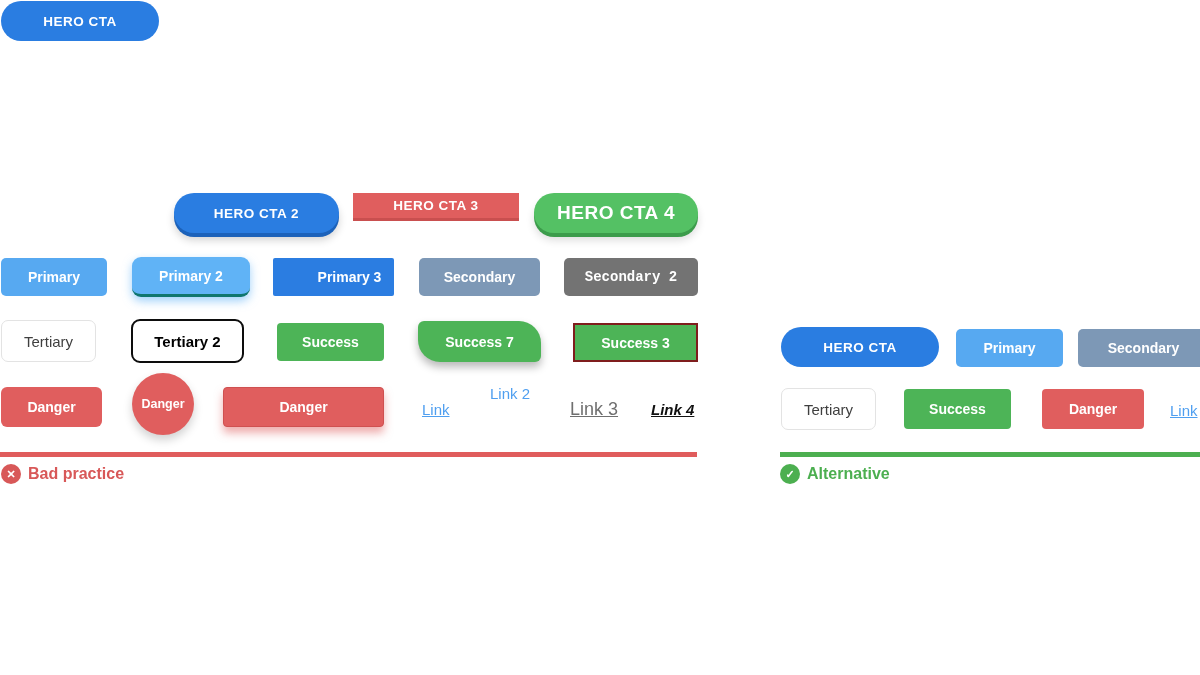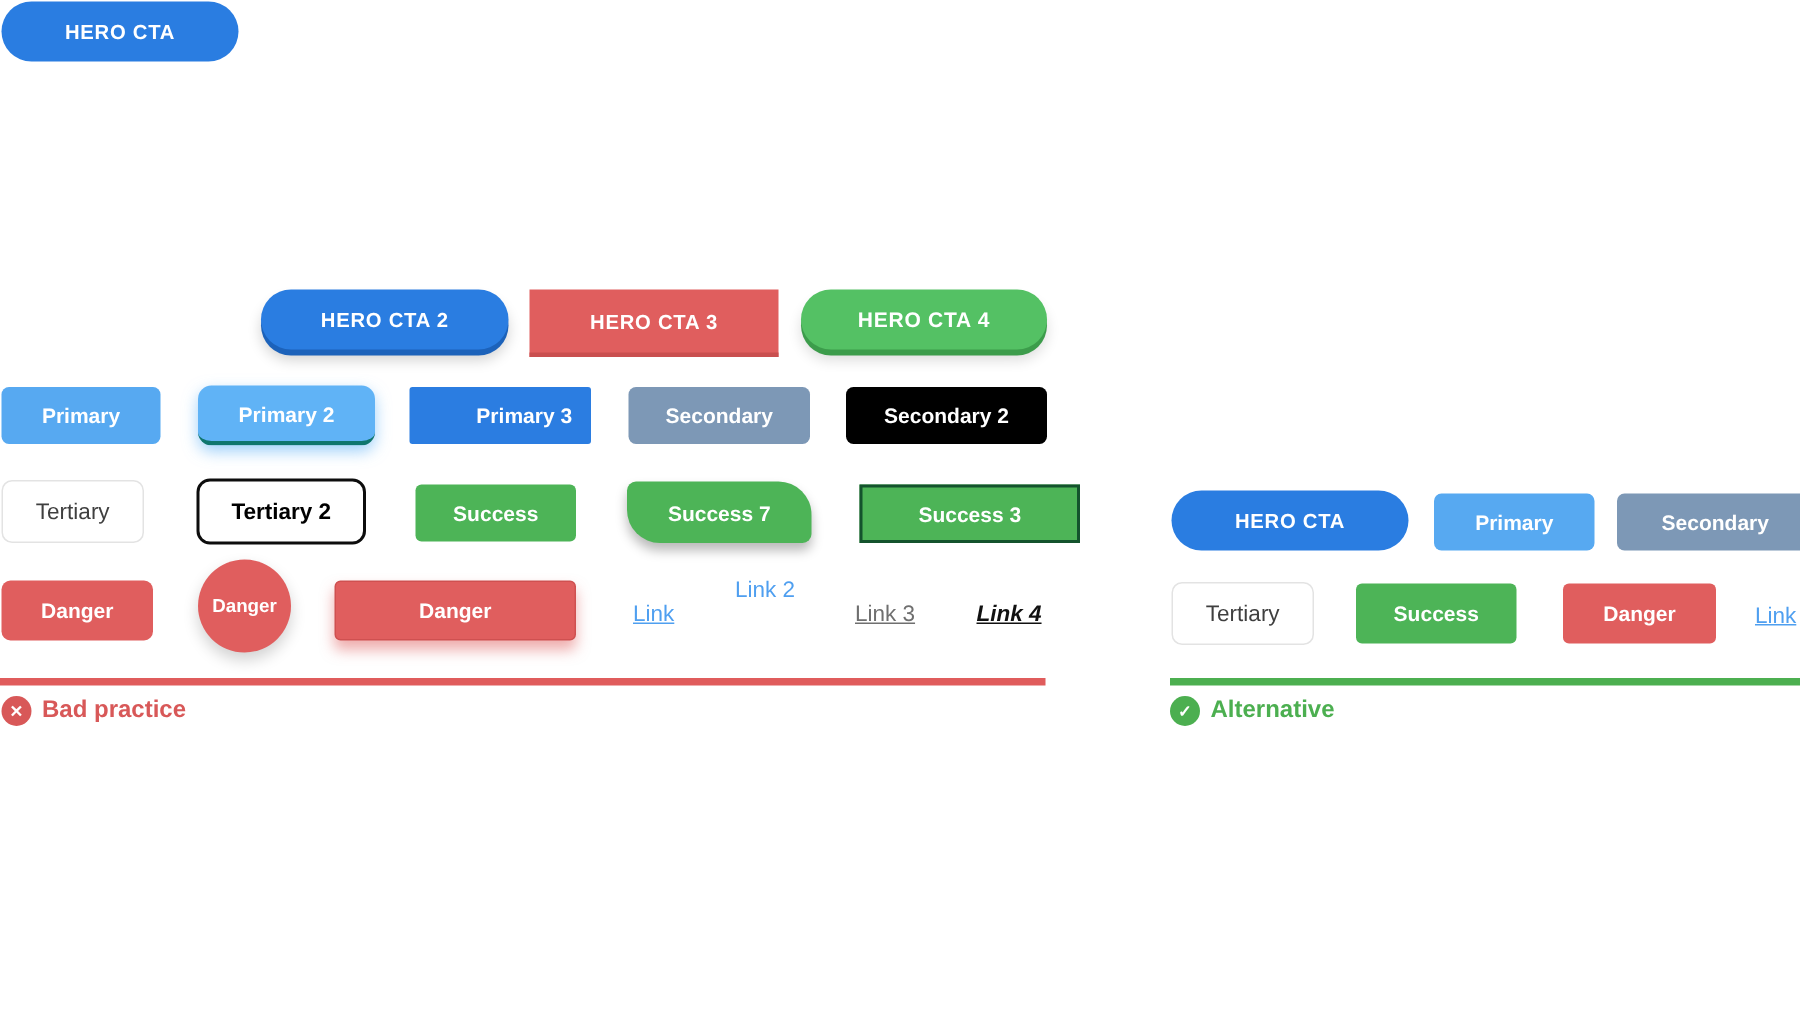--- a/index.html
+++ b/index.html
@@ -16,49 +16,49 @@
     font-family:"Liberation Sans", sans-serif;font-size:14px;font-weight:700;
     color:#ffffff;text-decoration:none;box-sizing:border-box;white-space:nowrap;
   }
 
   
   
   .k-hero1{left:0;top:192;width:158px;height:40px;border-radius:20px;background:#2a7de1;text-transform:uppercase;letter-spacing:.5px;font-size:13.5px;}
   .k-hero2{left:173;top:192;text-align:right;}
   .k-hero2{left:173px;top:192px;width:165px;height:40px;border-radius:20px;background:#2a7de1;text-transform:uppercase;letter-spacing:.5px;font-size:13.5px;
            box-shadow:0 4px 0 0 #1c62ba, 0 7px 9px rgba(0,0,0,.18);}
-  .k-hero3{left:352px;top:192px;width:166px;height:45px;border-radius:0;background:#e05e5e;border-bottom:3px solid #c94f4f;text-transform:uppercase;letter-spacing:.5px;font-size:13.5px;}
-  .k-hero4{left:533px;top:192px;width:164px;height:40px;border-radius:20px;background:#54c164;text-transform:uppercase;letter-spacing:.5px;font-size:14px;
+  .k-hero3{left:352px;top:192px;width:166px;height:28px;border-radius:0;background:#e05e5e;border-bottom:3px solid #c94f4f;text-transform:uppercase;letter-spacing:.5px;font-size:13.5px;}
+  .k-hero4{left:533px;top:192px;width:164px;height:40px;border-radius:20px;background:#54c164;text-transform:uppercase;letter-spacing:.5px;font-size:19px;
            box-shadow:0 4px 0 0 #3c9c4b, 0 7px 9px rgba(0,0,0,.14);}
 
   
   .k-primary1{left:0;top:257px;width:106px;height:38px;border-radius:5px;background:#57a9f1;}
   .k-primary2{left:131px;top:256px;width:118px;height:40px;border-radius:9px;background:#60b3f6;border-bottom:3px solid #0f766e;
               box-shadow:0 4px 10px rgba(96,179,246,.6);}
   .k-primary3{left:272px;top:257px;width:121px;height:38px;border-radius:2px;background:#2b7de1;padding-left:32px;}
   .k-secondary1{left:418px;top:257px;width:121px;height:38px;border-radius:5px;background:#7d98b6;}
-  .k-secondary2{left:563px;top:257px;width:134px;height:38px;border-radius:5px;background:#000000;}
+  .k-secondary2{left:563px;top:257px;width:134px;height:38px;border-radius:5px;background:#737373;font-family:Liberation Mono, monospace;}
 
   
   .k-tertiary1{left:0;top:319px;width:95px;height:42px;border-radius:7px;background:#ffffff;border:1px solid #e3e3e3;color:#3f3f3f;font-weight:400;font-size:15px;}
   .k-tertiary2{left:130px;top:318px;width:113px;height:44px;border-radius:9px;background:#ffffff;border:2px solid #0d0d0d;color:#000000;font-size:15px;}
   .k-success1{left:276px;top:322px;width:107px;height:38px;border-radius:4px;background:#4db457;}
   .k-success2{left:417px;top:320px;width:123px;height:41px;border-radius:6px 22px 6px 22px;background:#4db457;
               box-shadow:0 5px 8px rgba(0,0,0,.28);}
-  .k-success3{left:572px;top:322px;width:147px;height:39px;border-radius:0;background:#4db457;border:2px solid #14532d;}
+  .k-success3{left:572px;top:322px;width:125px;height:39px;border-radius:0;background:#4db457;border:2px solid #7f1d1d;}
 
   
   .k-danger1{left:0;top:386px;width:101px;height:40px;border-radius:6px;background:#e05e5e;}
   .k-danger2{left:131px;top:372px;width:62px;height:62px;border-radius:50%;background:#e05e5e;font-size:12.5px;
              box-shadow:0 5px 10px rgba(0,0,0,.18);}
   .k-danger3{left:222px;top:386px;width:161px;height:40px;border-radius:4px;background:#e05e5e;border:1px solid #cf5050;
              box-shadow:0 6px 9px rgba(224,94,94,.5);}
   .k-link1{left:421px;top:398px;height:20px;color:#4f9ff0;font-weight:500;font-size:15px;text-decoration:underline;}
   .k-link2{left:489px;top:382px;height:20px;color:#4f9ff0;font-weight:500;font-size:15px;}
-  .k-link3{left:569px;top:398px;height:20px;color:#6f6f6f;font-weight:400;font-size:15px;text-decoration:underline;}
+  .k-link3{left:569px;top:398px;height:20px;color:#6f6f6f;font-weight:400;font-size:18px;text-decoration:underline;}
   .k-link4{left:650px;top:398px;height:20px;color:#111111;font-weight:700;font-style:italic;font-size:15px;text-decoration:underline;}
 
   
   .k-alt-hero{left:780px;top:326px;width:158px;height:40px;border-radius:20px;background:#2a7de1;text-transform:uppercase;letter-spacing:.5px;font-size:13.5px;}
   .k-alt-primary{left:955px;top:328px;width:107px;height:38px;border-radius:5px;background:#57a9f1;}
   .k-alt-secondary{left:1077px;top:328px;width:131px;height:38px;border-radius:5px;background:#7d98b6;}
   .k-alt-tertiary{left:780px;top:387px;width:95px;height:42px;border-radius:7px;background:#ffffff;border:1px solid #e3e3e3;color:#3f3f3f;font-weight:400;font-size:15px;}
   .k-alt-success{left:903px;top:388px;width:107px;height:40px;border-radius:4px;background:#4db457;}
   .k-alt-danger{left:1041px;top:388px;width:102px;height:40px;border-radius:4px;background:#e05e5e;}
   .k-alt-link{left:1169px;top:399px;height:20px;color:#4f9ff0;font-weight:500;font-size:15px;text-decoration:underline;}

